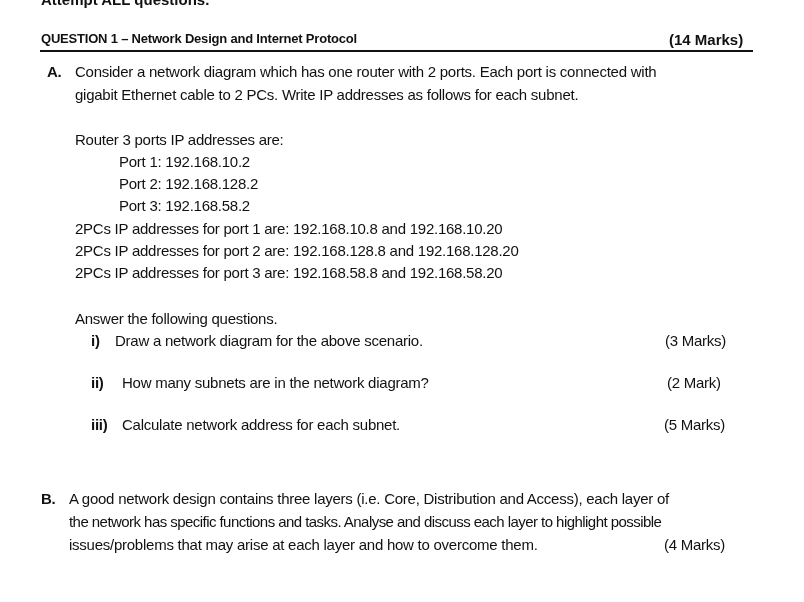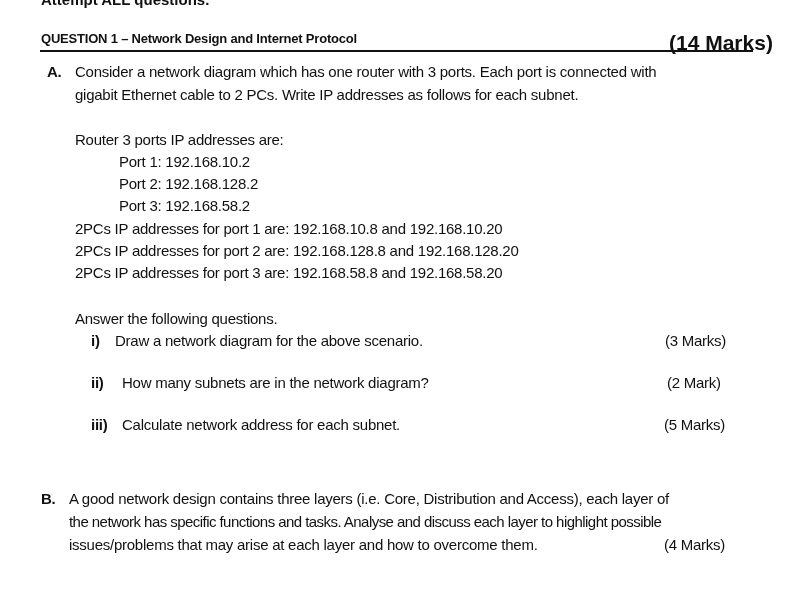--- a/index.html
+++ b/index.html
@@ -8,39 +8,39 @@
     font-family: "Liberation Sans", sans-serif; color: #111111;
   }
   .abs { position: absolute; white-space: nowrap; }
   .cut-heading {
     left: 41px; top: -9px; font-size: 15px; font-weight: bold;
   }
   .q-title {
     left: 41px; top: 31px; font-size: 13px; font-weight: bold; letter-spacing: -0.2px;
   }
   .q-marks {
-    left: 669px; top: 31px; font-size: 21px; font-weight: bold;
+    left: 669px; top: 31px; font-size: 15px; font-weight: bold;
   }
   .rule {
     position: absolute; left: 40px; top: 50px; width: 713px; height: 2px; background: #111;
   }
   .txt { font-size: 15px; letter-spacing: -0.25px; }
   .bold { font-weight: bold; }
 </style>
 </head>
 <body>
 
 <div class="abs cut-heading">Attempt ALL questions.</div>
 
 <div class="abs q-title">QUESTION 1 – Network Design and Internet Protocol</div>
 <div class="abs q-marks">(14 Marks)</div>
 <div class="rule"></div>
 
 <div class="abs txt bold" style="left:47px;top:63px;">A.</div>
-<div class="abs txt" style="left:75px;top:63px;">Consider a network diagram which has one router with 3 ports. Each port is connected with</div>
+<div class="abs txt" style="left:75px;top:63px;">Consider a network diagram which has one router with 2 ports. Each port is connected with</div>
 <div class="abs txt" style="left:75px;top:86px;">gigabit Ethernet cable to 2 PCs. Write IP addresses as follows for each subnet.</div>
 
 <div class="abs txt" style="left:75px;top:131px;">Router 3 ports IP addresses are:</div>
 <div class="abs txt" style="left:119px;top:153px;">Port 1: 192.168.10.2</div>
 <div class="abs txt" style="left:119px;top:175px;">Port 2: 192.168.128.2</div>
 <div class="abs txt" style="left:119px;top:197px;text-align:right;">Port 3: 192.168.58.2</div>
 
 <div class="abs txt" style="left:75px;top:220px;">2PCs IP addresses for port 1 are: 192.168.10.8 and 192.168.10.20</div>
 <div class="abs txt" style="left:75px;top:242px;">2PCs IP addresses for port 2 are: 192.168.128.8 and 192.168.128.20</div>
 <div class="abs txt" style="left:75px;top:264px;">2PCs IP addresses for port 3 are: 192.168.58.8 and 192.168.58.20</div>

